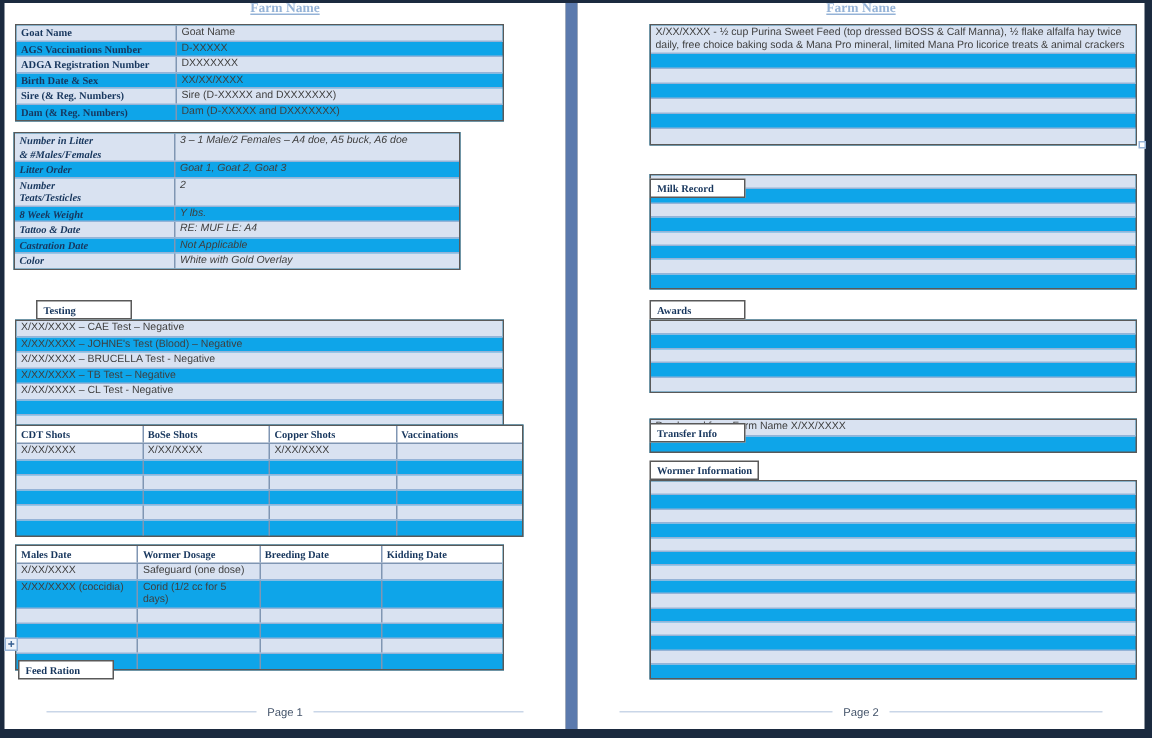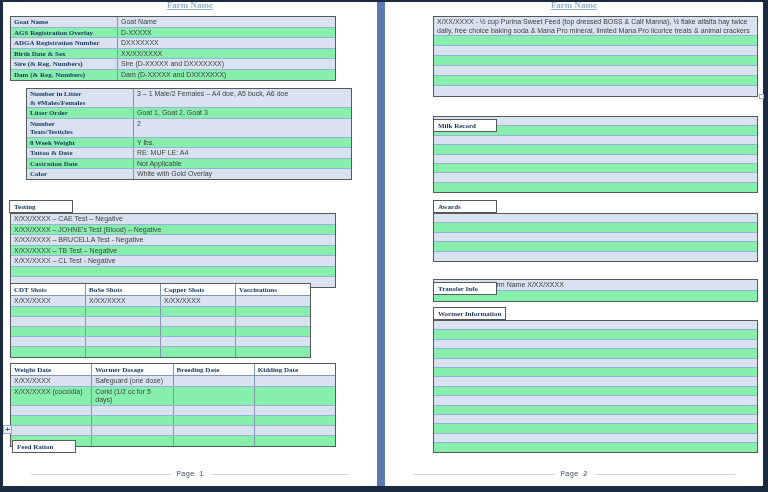--- a/index.html
+++ b/index.html
@@ -9,80 +9,80 @@
   *{box-sizing:border-box;margin:0;padding:0;}
   html,body{width:768px;height:492px;overflow:hidden;}
   body{background:var(--frame);position:relative;font-family:"Liberation Sans",sans-serif;}
   .gap{position:absolute;left:377px;top:2px;width:8px;height:484px;background:var(--gap);}
   .page{position:absolute;top:2px;height:484px;background:#fff;}
   .page1{left:3px;width:374px;}
   .page2{left:385px;width:378px;}
   .ptitle{position:absolute;top:-3px;left:0;right:0;text-align:center;
     font-family:"Liberation Serif",serif;font-weight:bold;font-size:9px;line-height:12px;
     color:var(--title);text-decoration:underline;}
-  .dtable{position:absolute;border:1px solid var(--db);background:#86efac;}
+  .dtable{position:absolute;border:1px solid var(--db);background:#0ea5e9;}
   .trow{display:flex;border-bottom:1px solid var(--lb);min-height:10px;align-items:stretch;}
   .trow:last-child{border-bottom:none;}
   .banded > .trow:nth-child(odd){background:var(--shade);}
   .tcell{flex:1;padding:1px 3px 0;font-size:7px;line-height:8.5px;color:var(--val);
     font-family:"Liberation Sans",sans-serif;overflow:hidden;}
   .kv .trow > .tcell:first-child{font-family:"Liberation Serif",serif;font-weight:bold;
     color:var(--label);border-right:1px solid var(--mid);white-space:pre-line;}
   .grid4 .tcell{border-right:1px solid var(--mid);}
   .grid4 .tcell:last-child{border-right:none;}
   .thead{display:flex;border-bottom:1px solid var(--mid);background:#fff;min-height:12px;}
   .hcell{font-family:"Liberation Serif",serif;font-weight:bold;color:var(--label);padding-top:2px;}
   .rh-sm > .trow{min-height:9.4px;}
   .hbox{position:absolute;background:#fff;border:1px solid var(--db);min-width:64px;height:13px;
     padding:2px 4px 0;font-family:"Liberation Serif",serif;font-weight:bold;font-size:7px;
     color:var(--label);line-height:9px;z-index:2;}
   .footer{position:absolute;left:28px;right:28px;top:468px;display:flex;align-items:center;gap:7px;}
   .fline{flex:1;height:1px;background:#c9d6e8;}
-  .ftext{font-family:Liberation Mono, monospace;font-size:7.5px;color:#44546a;white-space:nowrap;}
+  .ftext{font-family:Liberation Sans, sans-serif;font-size:7.5px;color:#44546a;white-space:nowrap;}
   .move-handle{position:absolute;left:0;top:423px;width:9px;height:9px;border:1px solid var(--lb);
     background:#eef3fa;color:#365f91;font-size:8px;line-height:7px;text-align:center;font-weight:bold;}
   .resize-handle{position:absolute;left:374px;top:92px;width:5px;height:5px;
     border:1px solid var(--lb);background:#fff;}
 </style>
 </head>
 <body>
 
 <div class="gap"></div>
 
 <div class="page page1">
   <div class="ptitle">Farm Name</div>
 
   <div class="dtable kv banded" style="left:7px;top:14px;width:326px;">
       <div class="trow">
         <div class="tcell" style="flex: 0 0 107px;">Goat Name</div>
         <div class="tcell">Goat Name</div>
       </div>
       <div class="trow">
-        <div class="tcell" style="flex: 0 0 107px;">AGS Registration Overlay</div>
+        <div class="tcell" style="flex: 0 0 107px;">AGS Vaccinations Number</div>
         <div class="tcell">D-XXXXX</div>
       </div>
       <div class="trow">
         <div class="tcell" style="flex: 0 0 107px;">ADGA Registration Number</div>
         <div class="tcell">DXXXXXXX</div>
       </div>
       <div class="trow">
         <div class="tcell" style="flex: 0 0 107px;">Birth Date &amp; Sex</div>
         <div class="tcell">XX/XX/XXXX</div>
       </div>
       <div class="trow">
         <div class="tcell" style="flex: 0 0 107px;">Sire (&amp; Reg. Numbers)</div>
         <div class="tcell">Sire (D-XXXXX and DXXXXXXX)</div>
       </div>
       <div class="trow">
         <div class="tcell" style="flex: 0 0 107px;">Dam (&amp; Reg. Numbers)</div>
         <div class="tcell">Dam (D-XXXXX and DXXXXXXX)</div>
       </div>
     </div>
 
-  <div class="dtable kv banded" style="left:23px;top:86px;width:326px;">
+  <div class="dtable kv banded" style="left:6px;top:86px;width:298px;font-style:italic;">
       <div class="trow">
         <div class="tcell" style="flex: 0 0 107px;">Number in Litter
 &amp; #Males/Females</div>
         <div class="tcell">3 – 1 Male/2 Females – A4 doe, A5 buck, A6 doe</div>
       </div>
       <div class="trow">
         <div class="tcell" style="flex: 0 0 107px;">Litter Order</div>
         <div class="tcell">Goat 1, Goat 2, Goat 3</div>
       </div>
       <div class="trow">
@@ -101,21 +101,21 @@
       <div class="trow">
         <div class="tcell" style="flex: 0 0 107px;">Castration Date</div>
         <div class="tcell">Not Applicable</div>
       </div>
       <div class="trow">
         <div class="tcell" style="flex: 0 0 107px;">Color</div>
         <div class="tcell">White with Gold Overlay</div>
       </div>
     </div>
 
-  <div class="hbox" style="left:6px;top:198px;">Testing</div>
+  <div class="hbox" style="left:21px;top:198px;">Testing</div>
   <div class="dtable banded" style="left:7px;top:211px;width:326px;">
       <div class="trow">
         <div class="tcell">X/XX/XXXX – CAE Test – Negative</div>
       </div>
       <div class="trow">
         <div class="tcell">X/XX/XXXX – JOHNE's Test (Blood) – Negative</div>
       </div>
       <div class="trow">
         <div class="tcell">X/XX/XXXX – BRUCELLA Test - Negative</div>
       </div>
@@ -126,21 +126,21 @@
         <div class="tcell">X/XX/XXXX – CL Test - Negative</div>
       </div>
       <div class="trow">
         <div class="tcell"></div>
       </div>
       <div class="trow">
         <div class="tcell"></div>
       </div>
     </div>
 
-  <div class="dtable grid4" style="left:7px;top:281px;width:301px;">
+  <div class="dtable grid4" style="left:7px;top:281px;width:339px;">
     <div class="thead">
         <div class="tcell hcell">CDT Shots</div>
         <div class="tcell hcell">BoSe Shots</div>
         <div class="tcell hcell">Copper Shots</div>
         <div class="tcell hcell">Vaccinations</div>
       </div>
     <div class="banded">
         <div class="trow">
           <div class="tcell">X/XX/XXXX</div>
           <div class="tcell">X/XX/XXXX</div>
@@ -175,21 +175,21 @@
           <div class="tcell"></div>
           <div class="tcell"></div>
           <div class="tcell"></div>
           <div class="tcell"></div>
         </div>
       </div>
   </div>
 
   <div class="dtable grid4" style="left:7px;top:361px;width:326px;">
     <div class="thead">
-        <div class="tcell hcell">Weight Date</div>
+        <div class="tcell hcell">Males Date</div>
         <div class="tcell hcell">Wormer Dosage</div>
         <div class="tcell hcell">Breeding Date</div>
         <div class="tcell hcell">Kidding Date</div>
       </div>
     <div class="banded">
         <div class="trow">
           <div class="tcell">X/XX/XXXX</div>
           <div class="tcell">Safeguard (one dose)</div>
           <div class="tcell"></div>
           <div class="tcell"></div>

